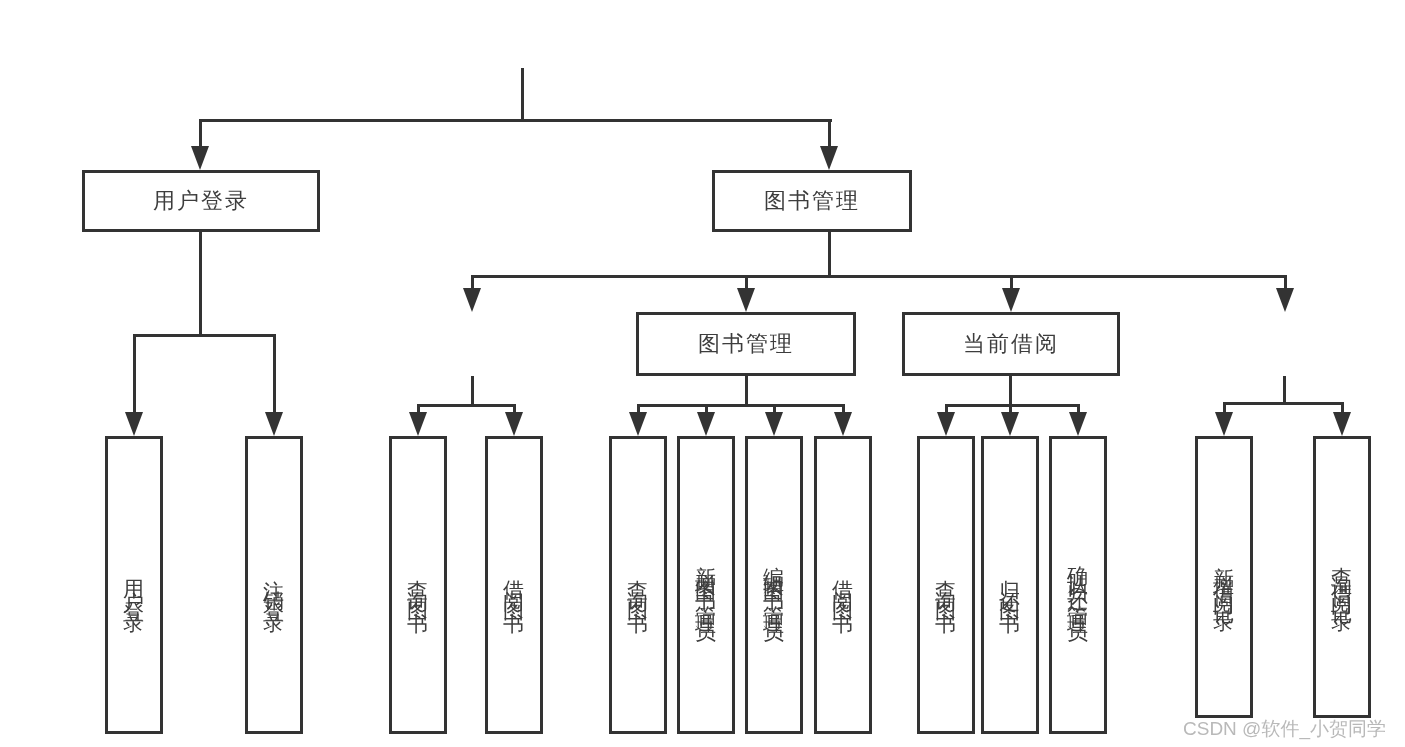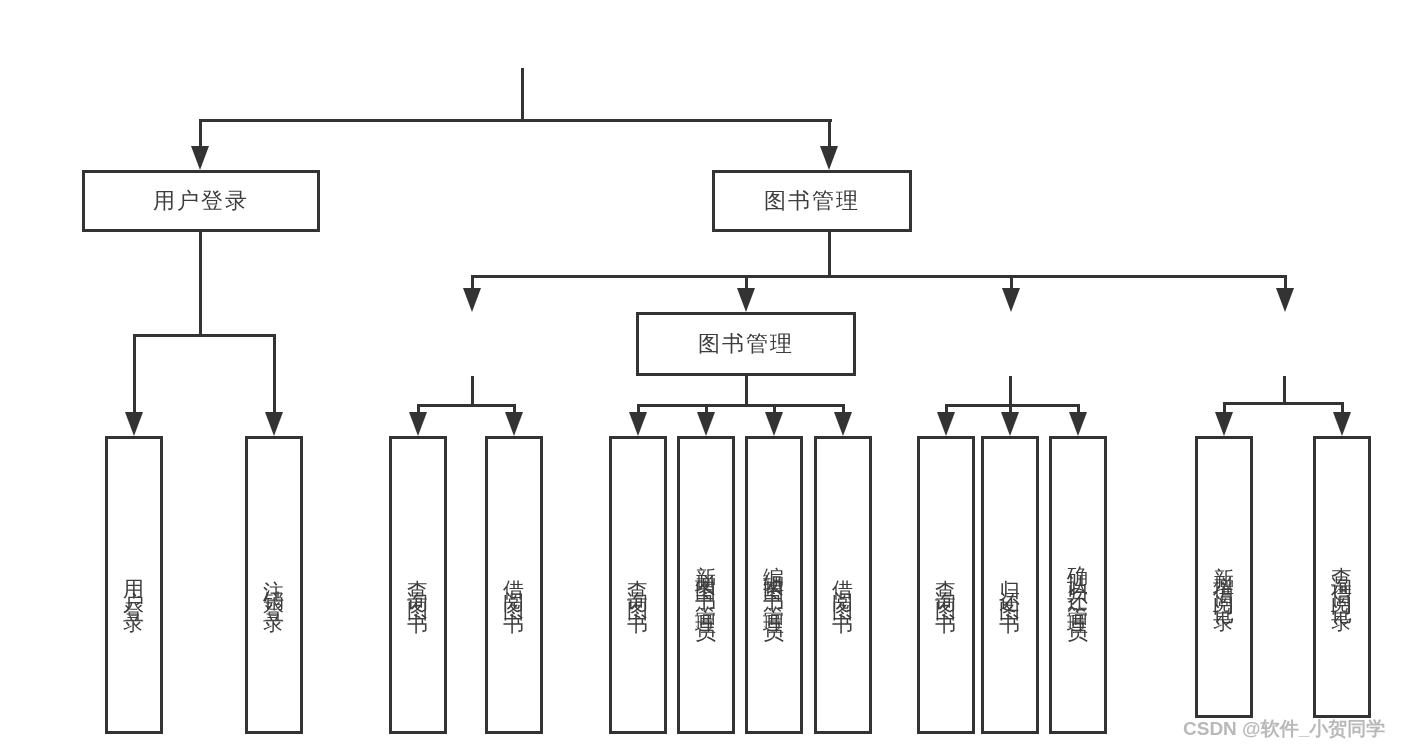--- a/index.html
+++ b/index.html
@@ -47,21 +47,20 @@
     position:absolute;width:0;height:0;
     border-left:9px solid transparent;
     border-right:9px solid transparent;
     border-top:24px solid #333333;
     z-index:1;
   }
   .watermark{
     position:absolute;left:1183px;top:716px;
     font-size:19px;color:#b9b9b9;z-index:5;
     white-space:nowrap;
-    font-weight:bold;
   }
 </style>
 </head>
 <body>
 
 <div id="canvas">
 
 
   <div class="v" style="left:521px;top:68px;height:52px;"></div>
   <div class="h" style="left:199px;top:119px;width:633px;"></div>
@@ -90,20 +89,23 @@
   <div class="ar" style="left:463px;top:288px;"></div>
   <div class="v" style="left:745px;top:275px;height:16px;"></div>
   <div class="ar" style="left:737px;top:288px;"></div>
   <div class="v" style="left:1010px;top:275px;height:16px;"></div>
   <div class="ar" style="left:1002px;top:288px;"></div>
   <div class="v" style="left:1284px;top:275px;height:16px;"></div>
   <div class="ar" style="left:1276px;top:288px;"></div>
 
   <div class="hbox" style="left:636px;top:312px;width:220px;height:64px;">
     <span>图书管理</span>
+  </div>
+  <div class="hbox" style="left:902px;top:312px;width:218px;height:64px;">
+    <span>当前借阅</span>
   </div>
 
   <div class="v" style="left:471px;top:376px;height:29px;"></div>
   <div class="h" style="left:417px;top:404px;width:99px;"></div>
   <div class="v" style="left:417px;top:404px;height:12px;"></div>
   <div class="ar" style="left:409px;top:412px;"></div>
   <div class="v" style="left:513px;top:404px;height:12px;"></div>
   <div class="ar" style="left:505px;top:412px;"></div>
 
   <div class="v" style="left:745px;top:376px;height:29px;"></div>

